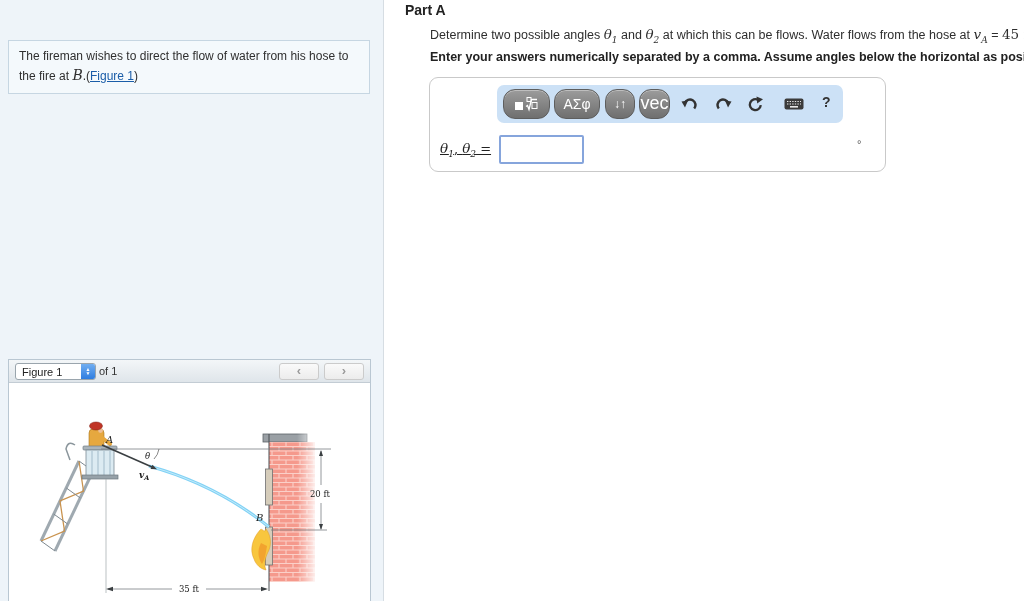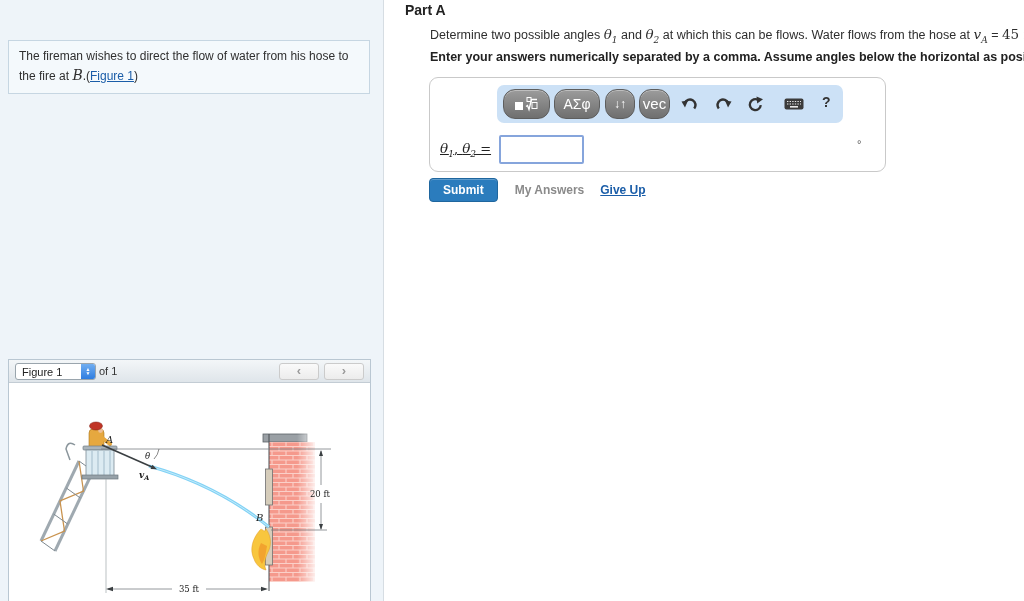--- a/index.html
+++ b/index.html
@@ -50,21 +50,21 @@
   .answer-box { position:absolute; left:45px; top:77px; width:457px; height:95px;
                 border:1px solid #c9c9c9; border-radius:9px; background:#fff; }
   .eq-toolbar { position:absolute; left:67px; top:7px; width:346px; height:38px;
                 background:#cce1f6; border-radius:7px; }
   .eq-btn { position:absolute; top:4px; height:30px; border:1px solid #5e5e5e; border-radius:12px;
             background:linear-gradient(#9c9c9c,#6f6f6f); color:#fff; text-align:center;
             cursor:pointer; box-shadow:inset 0 1px 0 rgba(255,255,255,.35); }
   .eq-btn.b1 { left:6px;  width:47px; padding-top:6px; }
   .eq-btn.b2 { left:57px; width:46px; font-size:14px; line-height:28px; }
   .eq-btn.b3 { left:108px; width:30px; font-size:12px; line-height:28px; }
-  .eq-btn.b4 { left:142px; width:31px; font-size:15px; line-height:27px; }
+  .eq-btn.b4 { left:142px; width:31px; font-size:18px; line-height:27px; }
   .tb-icon { position:absolute; top:11px; width:16px; height:16px; cursor:pointer; }
   .tb-icon.undo { left:184px; } .tb-icon.redo { left:219px; }
   .tb-icon.reset { left:250px; } .tb-icon.kbd { left:287px; width:20px; }
   .tb-icon.help { left:325px; font-size:14px; font-weight:bold; color:#333; top:9px; }
 
   .ans-label { position:absolute; left:10px; top:62px; font-size:13px; color:#222;
                font-family:"DejaVu Serif", serif;text-decoration:underline; }
   .ans-input { position:absolute; left:69px; top:57px; width:85px; height:29px;
                border:2px solid #86a5dc; border-radius:2px; font-size:13px; padding:0 4px;
                font-family:"Liberation Sans", sans-serif; }
@@ -241,18 +241,13 @@
       <div class="tb-icon help">?</div>
     </div>
 
     <div class="ans-label">
       <span class="math">θ</span><sub class="msub">1</sub><span>, </span><span class="math">θ</span><sub class="msub">2</sub><span> =</span>
     </div>
     <input class="ans-input" type="text" value="" style="">
     <div class="degree">°</div>
   </div>
 
-  <div class="submit-row">
-    <button class="submit-btn">Submit</button>
-    <span class="my-answers">My Answers</span>
-    <a class="give-up">Give Up</a>
-  </div>
 </div>
 
 </body></html>

